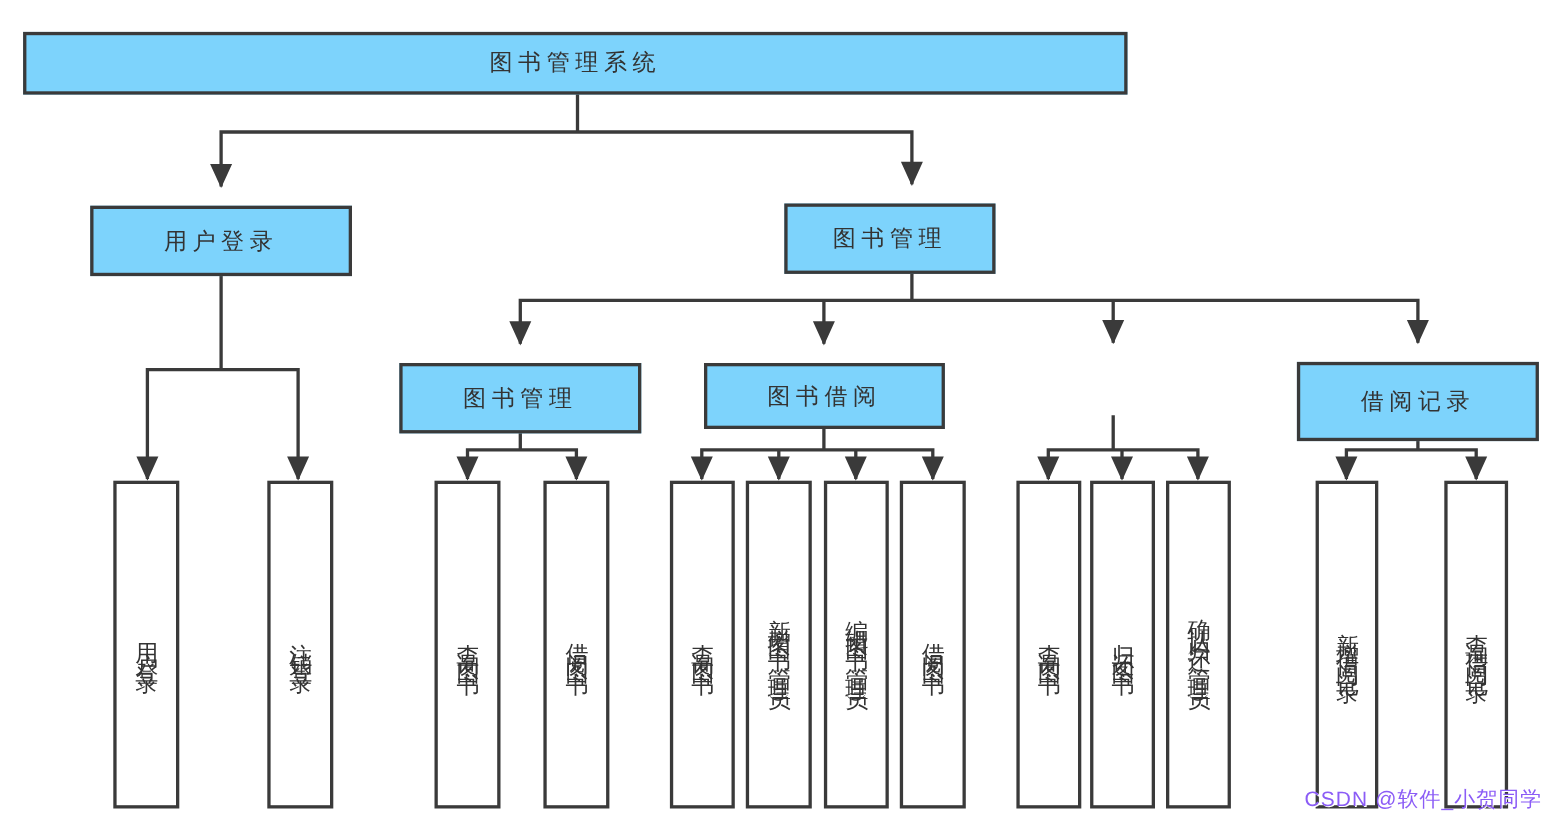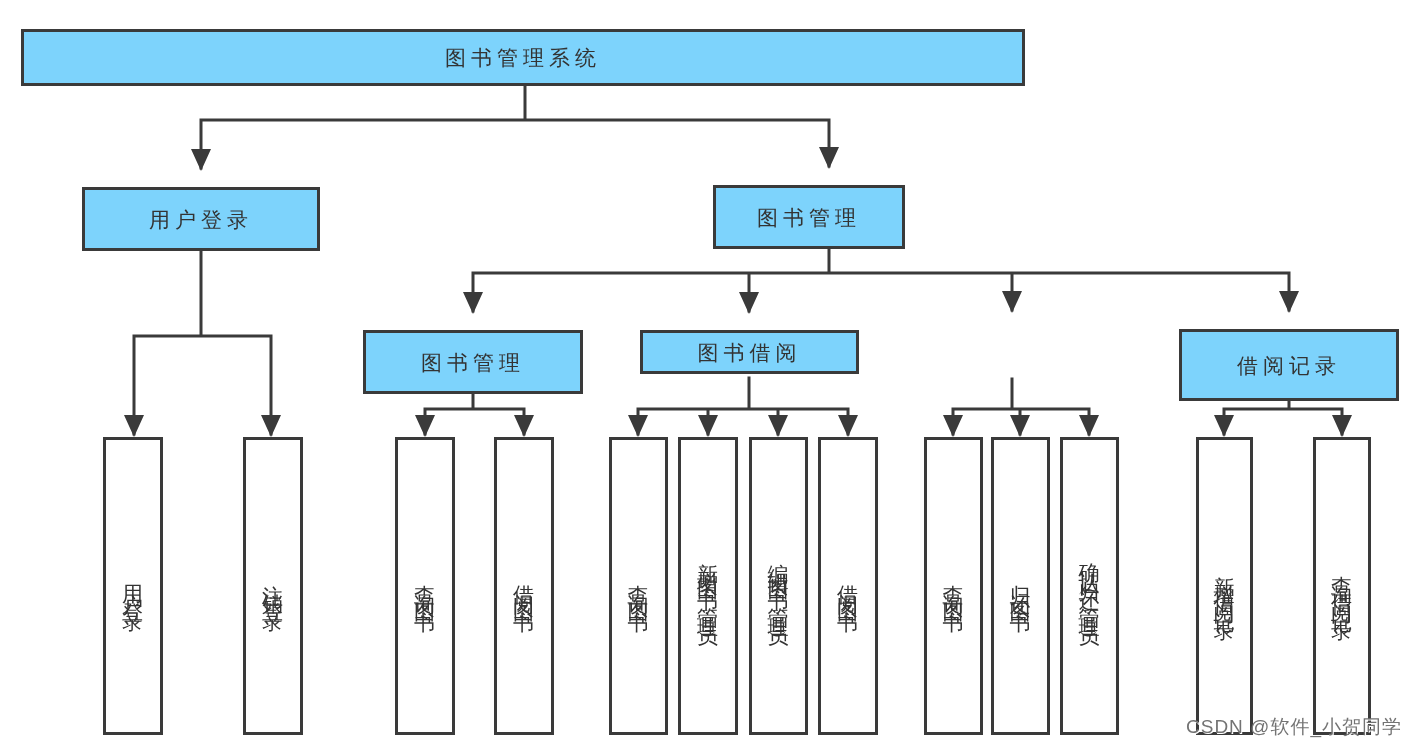--- a/index.html
+++ b/index.html
@@ -16,21 +16,21 @@
   }
   .vbox{
     position:absolute;z-index:2;box-sizing:border-box;top:437px;height:298px;
     border:3px solid #3a3a3a;background:#ffffff;
     display:flex;align-items:center;justify-content:center;
     writing-mode:vertical-rl;text-orientation:mixed;
     font-size:21px;letter-spacing:9px;line-height:1;
   }
   .watermark{
     position:absolute;left:1186px;top:714px;z-index:3;
-    font-size:19px;letter-spacing:1px;color:#737373;white-space:nowrap;
+    font-size:19px;letter-spacing:1px;color:#8b5cf6;white-space:nowrap;
     text-shadow:1px 1px 0 #ffffff;
   }
 </style>
 </head>
 <body>
 
 <div id="canvas">
 
   <svg id="wires" width="1405" height="747" viewBox="0 0 1405 747">
     <path fill="none" stroke="#3a3a3a" stroke-width="3" stroke-linecap="square" d="M525 70 V120 M201 120 H829 M201 120 V168 M829 120 V166
@@ -51,21 +51,21 @@
              M1079 415 L1099 415 L1089 437 Z  M1214 415 L1234 415 L1224 437 Z
              M1332 415 L1352 415 L1342 437 Z"></path>
   </svg>
 
   <div class="box" style="left:21px;top:13px;width:1004px;height:57px;">图书管理系统</div>
 
   <div class="box" style="left:82px;top:171px;width:238px;height:64px;">用户登录</div>
   <div class="box" style="left:713px;top:169px;width:192px;height:64px;">图书管理</div>
 
   <div class="box" style="left:363px;top:314px;width:220px;height:64px;">图书管理</div>
-  <div class="box" style="left:640px;top:314px;width:219px;height:44px;">图书借阅</div>
+  <div class="box" style="left:640px;top:314px;width:219px;height:60px;">图书借阅</div>
   <div class="box" style="left:1179px;top:313px;width:220px;height:72px;">借阅记录</div>
 
   <div class="vbox" style="left:103px;width:60px;">用户登录</div>
   <div class="vbox" style="left:243px;width:60px;">注销登录</div>
 
   <div class="vbox" style="left:395px;width:60px;">查询图书</div>
   <div class="vbox" style="left:494px;width:60px;">借阅图书</div>
 
   <div class="vbox" style="left:609px;width:59px;">查询图书</div>
   <div class="vbox" style="left:678px;width:60px;">新增图书（管理员）</div>

